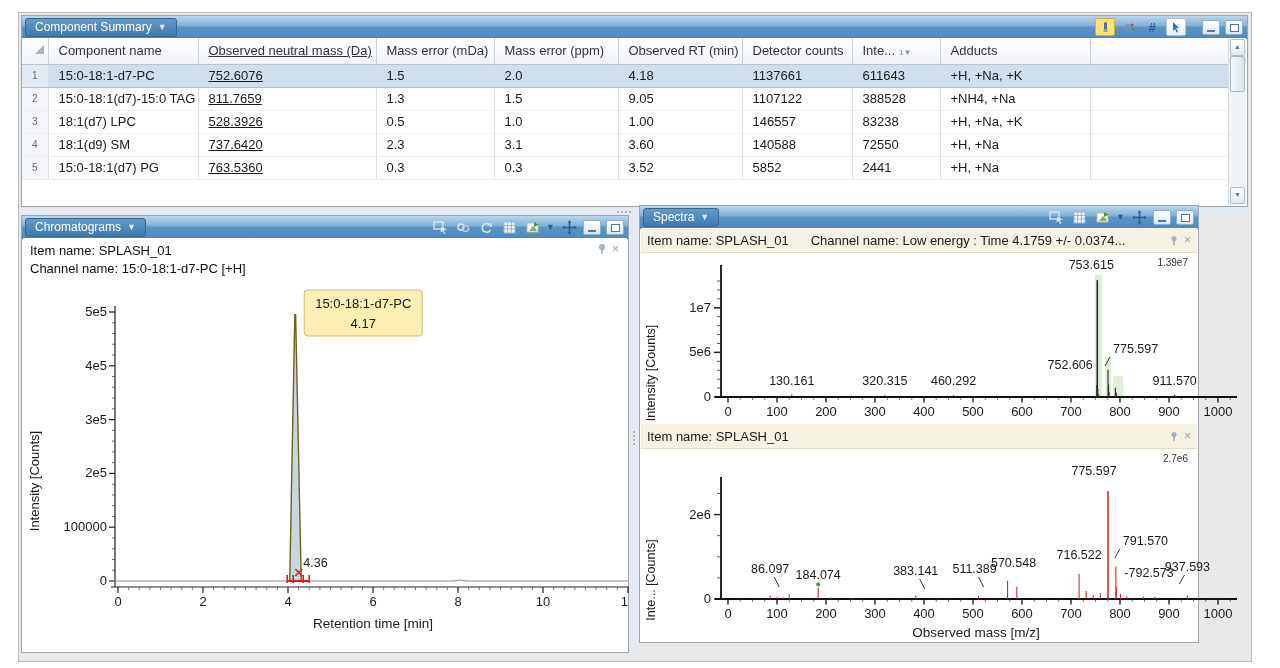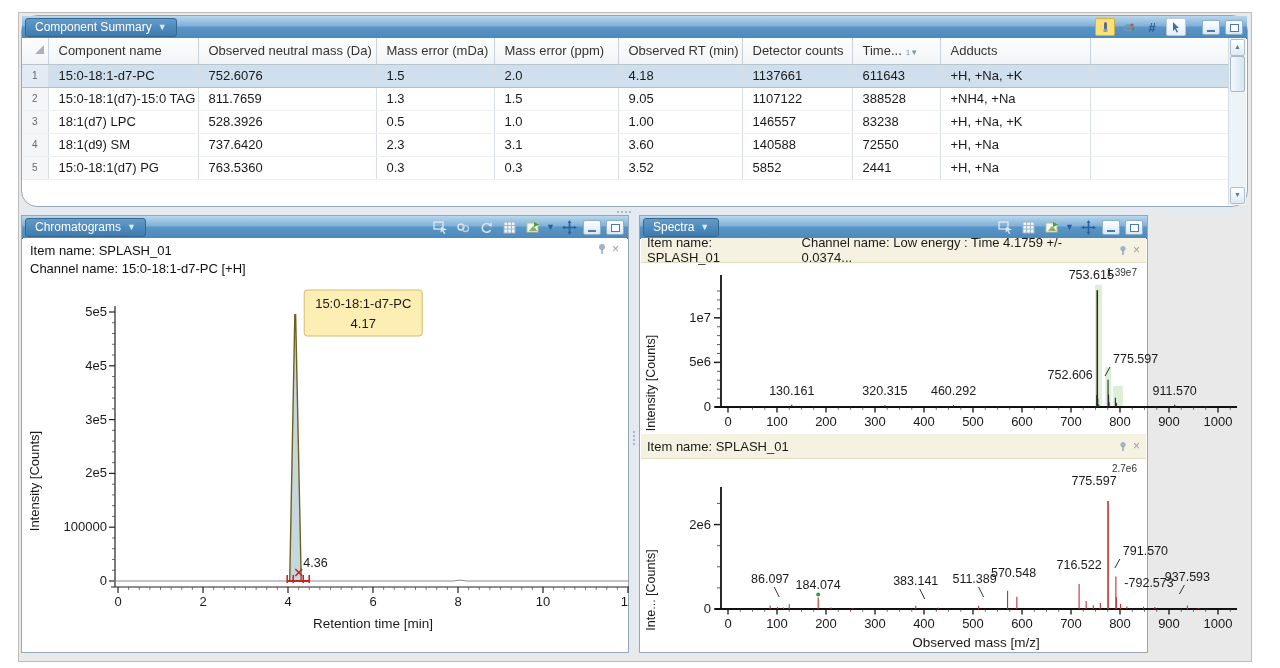--- a/index.html
+++ b/index.html
@@ -22,21 +22,21 @@
   .winbtn{width:16px;height:13px;border:1px solid #8fb0cc;border-radius:2px;
           background:linear-gradient(#ffffff,#d9e7f3);display:inline-flex;align-items:flex-end;justify-content:center;}
   .winbtn .mline{width:8px;height:2px;background:#4a7ab0;margin-bottom:2px;}
   .winbtn .rsq{width:7px;height:6px;border:1px solid #4a7ab0;margin-bottom:2px;background:#fff;}
   
   table.grid{border-collapse:collapse;table-layout:fixed;font-size:13px;width:1208px;}
   table.grid th,table.grid td{border-right:1px solid #d9dee4;border-bottom:1px solid #edf0f2;
     padding:0 10px;height:23px;overflow:hidden;white-space:nowrap;box-sizing:border-box;}
   table.grid th{height:26px;font-weight:normal;color:#333;text-align:left;font-size:13px;
     background:linear-gradient(#fdfdfd,#f1f4f7);border-right:1px solid #c9d2da;border-bottom:1px solid #b9c4cc;}
-  .c0{width:26px;} .c1{width:150px;} .c2{width:178px;} .c3{width:118px;} .c4{width:124px;}
+  .c0{width:26px;} .c1{width:150px;} .c2{width:178px;text-decoration:underline;} .c3{width:118px;} .c4{width:124px;}
   .c5{width:124px;} .c6{width:110px;margin-left:8px;} .c7{width:88px;} .c8{width:150px;} .c9{width:140px;}
   td.c0{background:#f4f6f8;color:#667;font-size:10px;padding:0 0 0 5px;border-right:1px solid #c9d2da;}
   .num{text-align:left;}
   td.c2{padding-right:48px;}
   td.c1,td.c8{padding-left:8px;}
   tr.sel td{background:#cfdfee;border-bottom:1px solid #a9c2da;border-top:1px solid #b6cbdf;}
   tr.sel td.c0{background:#e2ebf3;}
   .sortb{font-size:8px;color:#7a93ad;margin-left:4px;}
   
   .vscroll{position:absolute;top:22px;right:1px;bottom:1px;width:17px;background:#eef3f8;border-left:1px solid #d4dce4;}
@@ -58,21 +58,21 @@
   .xglyph{color:#9aa0a8;font-size:12px;line-height:10px;}
   .scalelab{position:absolute;font-size:10px;color:#333;}
   svg text{font-family:"Liberation Sans",sans-serif;}
 </style>
 </head>
 <body>
 
 <div class="stage">
  <div class="frame">
 
-  <div class="panel" style="left:2px;top:2px;width:1227px;height:192px;border-radius:16px;">
+  <div class="panel" style="left:2px;top:2px;width:1227px;height:192px;">
     <div class="titlebar">
       <div class="title-tab">
         <span>Component Summary</span>
         <span class="car">▼</span>
       </div>
       <div class="tb-right">
         <span class="tbtn ylw">
           <svg width="12" height="12">
                 <rect x="5" y="1" width="3" height="8" rx="1.5" fill="#55708e"></rect>
                 <rect x="4.5" y="8" width="4" height="3" fill="#8aa0b8"></rect>
@@ -118,21 +118,21 @@
               <tr id="grid-head">
                 <th class="c0"><svg width="14" height="14">
                     <polygon points="3,12 12,3 12,12" fill="#a8b2bc"></polygon>
                   </svg></th>
                 <th class="c1"><span>Component name</span></th>
                 <th class="c2"><span>Observed neutral mass (Da)</span></th>
                 <th class="c3"><span>Mass error (mDa)</span></th>
                 <th class="c4"><span>Mass error (ppm)</span></th>
                 <th class="c5"><span>Observed RT (min)</span></th>
                 <th class="c6"><span>Detector counts</span></th>
-                <th class="c7"><span>Time...</span><span class="sortb"><span>1</span>▼</span></th>
+                <th class="c7"><span>Inte...</span><span class="sortb"><span>1</span>▼</span></th>
                 <th class="c8"><span>Adducts</span></th>
                 <th class="c9"></th>
               </tr>
             </thead>
         <tbody id="grid-body">
               <tr class="sel">
                 <td class="c0">1</td>
                 <td class="c1">15:0-18:1-d7-PC</td>
                 <td class="c2 num">752.6076</td>
                 <td class="c3 num">1.5</td>
@@ -386,21 +386,21 @@
             <line x1="286.225" y1="299" x2="286.225" y2="307" stroke="#cc2222" stroke-width="1.6"></line>
             <path d="M272.3,293 L279.3,300 M272.3,300 L279.3,293" stroke="#cc2222" stroke-width="1.6" fill="none"></path>
             <text x="280.3" y="291" font-size="12.5" fill="#1a1a1a" text-anchor="start">4.36</text>
             <rect x="281.225" y="14" width="118" height="46" rx="3" fill="#fdeeb4" stroke="#d8ba6e"></rect>
             <text x="340.225" y="32" font-size="13" fill="#1a1a1a" text-anchor="middle">15:0-18:1-d7-PC</text>
             <text x="340.225" y="52" font-size="13" fill="#1a1a1a" text-anchor="middle">4.17</text>
           </svg>
     </div>
   </div>
 
-  <div class="panel" style="left:620px;top:202px;width:509px;height:438px;">
+  <div class="panel" style="left:620px;top:192px;width:560px;height:438px;">
     <div class="titlebar">
       <div class="title-tab">
         <span>Spectra</span>
         <span class="car">▼</span>
       </div>
       <div class="tb-right">
         <span class="tbtn">
           <svg width="15" height="14">
                 <rect x="1" y="2" width="9" height="7" fill="none" stroke="#e8eef4" stroke-width="1.2"></rect>
                 <polygon points="8,7 14,9.5 10.5,10.5 12.5,13.5 11,14 9.5,11 7.5,12.5" fill="#dce6f0"></polygon>

